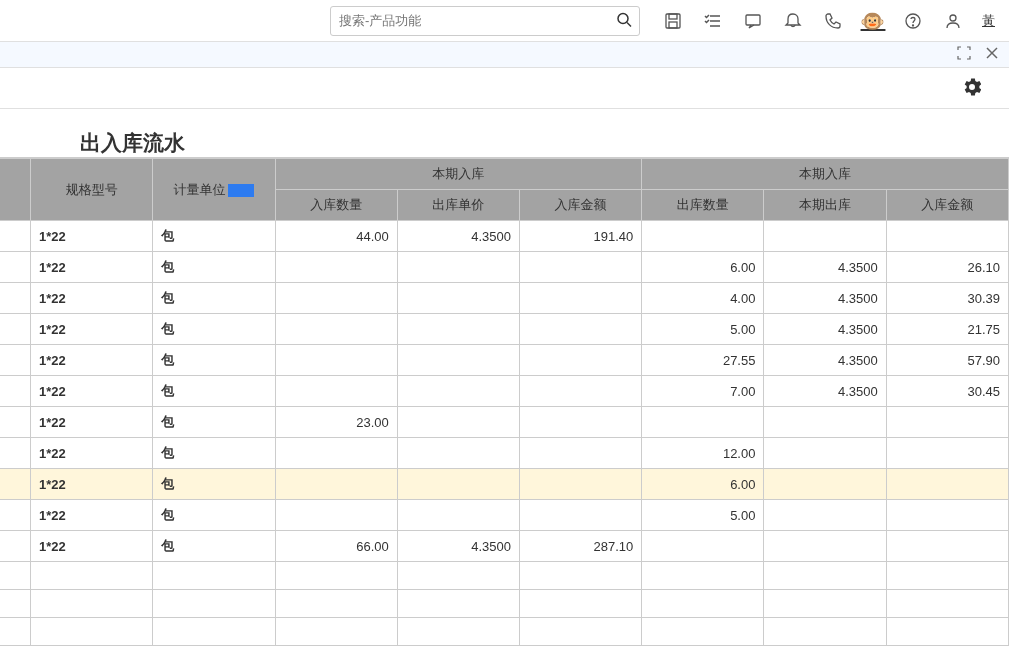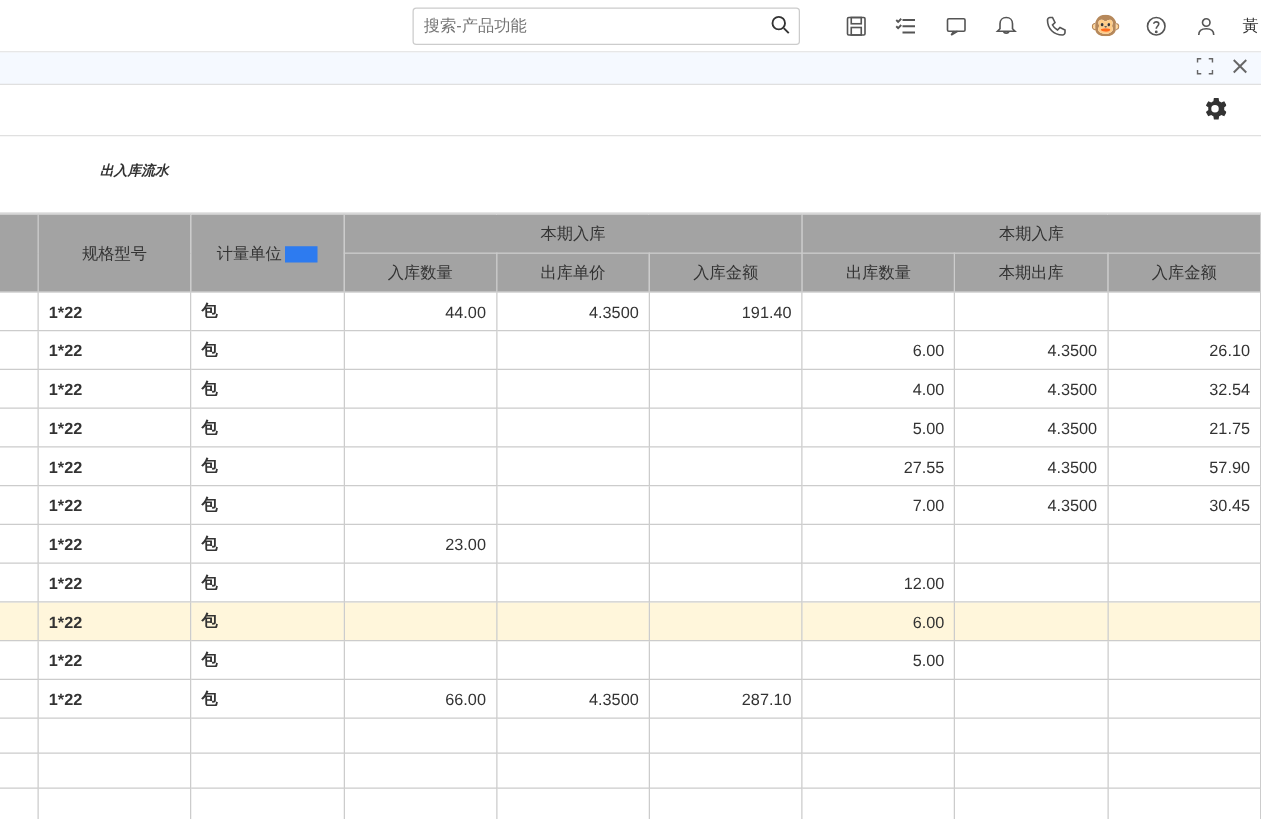--- a/index.html
+++ b/index.html
@@ -1,35 +1,35 @@
 <!DOCTYPE html>
 <html><head>
   <meta charset="utf-8">
   <style>
     * { margin: 0; padding: 0; box-sizing: border-box; }
     body { font-family: "Microsoft YaHei", Arial, sans-serif; font-size: 13px; color: #333; background: #fff; width: 1009px; }
     
-    .top-bar { height: 42px; display: flex; align-items: center; padding: 0 10px; border-bottom: 1px solid #e0e0e0; gap: 20px; }
+    .top-bar { height: 42px; display: flex; align-items: center; padding: 0 10px; border-bottom: 1px solid #e0e0e0; gap: 8px; text-decoration: underline; }
     .search-wrap { margin-left: 320px; position: relative; }
     .search-input { width: 310px; height: 30px; border: 1px solid #ccc; border-radius: 3px; padding: 0 30px 0 8px; font-size: 13px; background: #fff; }
     .search-icon { position: absolute; right: 8px; top: 50%; transform: translateY(-50%); cursor: pointer; }
     .top-icons { display: flex; align-items: center; gap: 18px; margin-left: 14px; }
     .top-icon { cursor: pointer; color: #555; display: flex; align-items: center; justify-content: center; width: 22px; height: 22px; }
     .monkey-icon { font-size: 20px; }
     .user-label { font-size: 13px; color: #333; }
     
     .sub-bar { height: 26px; background: #f5f9ff; border-bottom: 1px solid #e0e0e0; display: flex; align-items: center; justify-content: flex-end; padding: 0 10px; gap: 14px; }
     .sub-icon { cursor: pointer; color: #666; }
     
     .toolbar { height: 40px; display: flex; align-items: center; justify-content: flex-end; padding: 0 28px; }
     .gear-icon { cursor: pointer; }
     
     .divider { height: 1px; background: #e0e0e0; }
     
-    .page-title { font-size: 11px; font-weight: bold; padding: 20px 0 26px 80px; font-style: italic; }
+    .page-title { font-size: 21px; font-weight: bold; padding: 20px 0 0 80px; }
     
     .table-wrap { border-top: 1px solid #ccc; overflow: hidden; }
     table { border-collapse: collapse; width: 100%; table-layout: fixed; }
     th, td { border: 1px solid #ccc; padding: 6px 8px; height: 28px; font-size: 13px; }
     th { background: #a3a3a3; text-align: center; font-weight: normal; }
     td { background: #fff; }
     td.num { text-align: right; }
     td.txt { text-align: left; font-weight: bold; }
     .col-leftpad { width: 30px; border-left: none; }
     .col-spec { width: 120px; }
@@ -190,21 +190,21 @@
         </tr>
         <tr>
           <td class="first"></td>
           <td class="txt">1*22</td>
           <td class="txt">包</td>
           <td class="num"></td>
           <td class="num"></td>
           <td class="num"></td>
           <td class="num">4.00</td>
           <td class="num">4.3500</td>
-          <td class="num">32.54</td>
+          <td class="num">30.39</td>
         </tr>
         <tr>
           <td class="first"></td>
           <td class="txt">1*22</td>
           <td class="txt">包</td>
           <td class="num"></td>
           <td class="num"></td>
           <td class="num"></td>
           <td class="num">5.00</td>
           <td class="num">4.3500</td>

